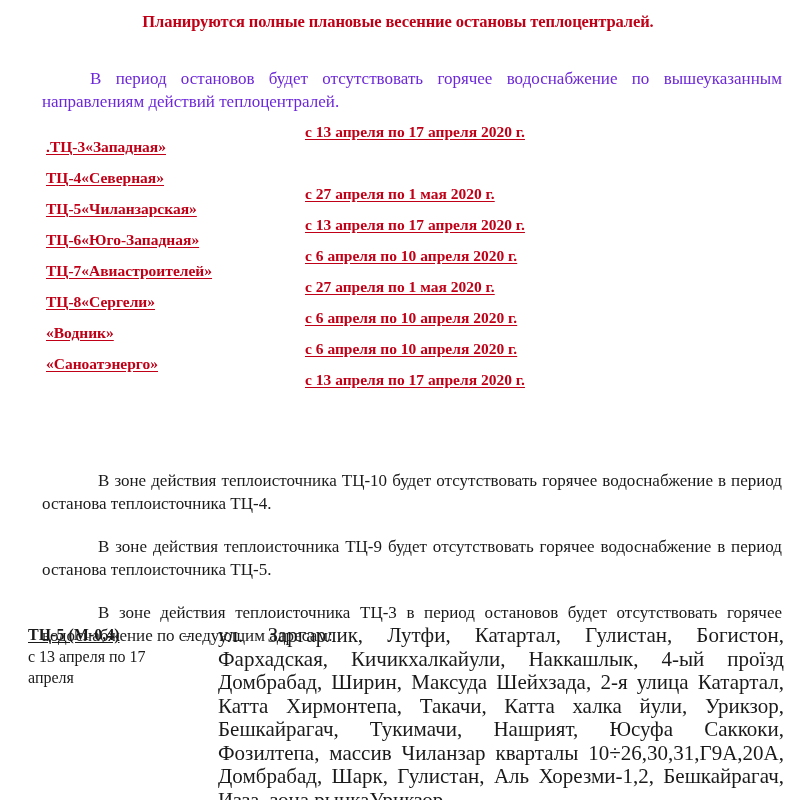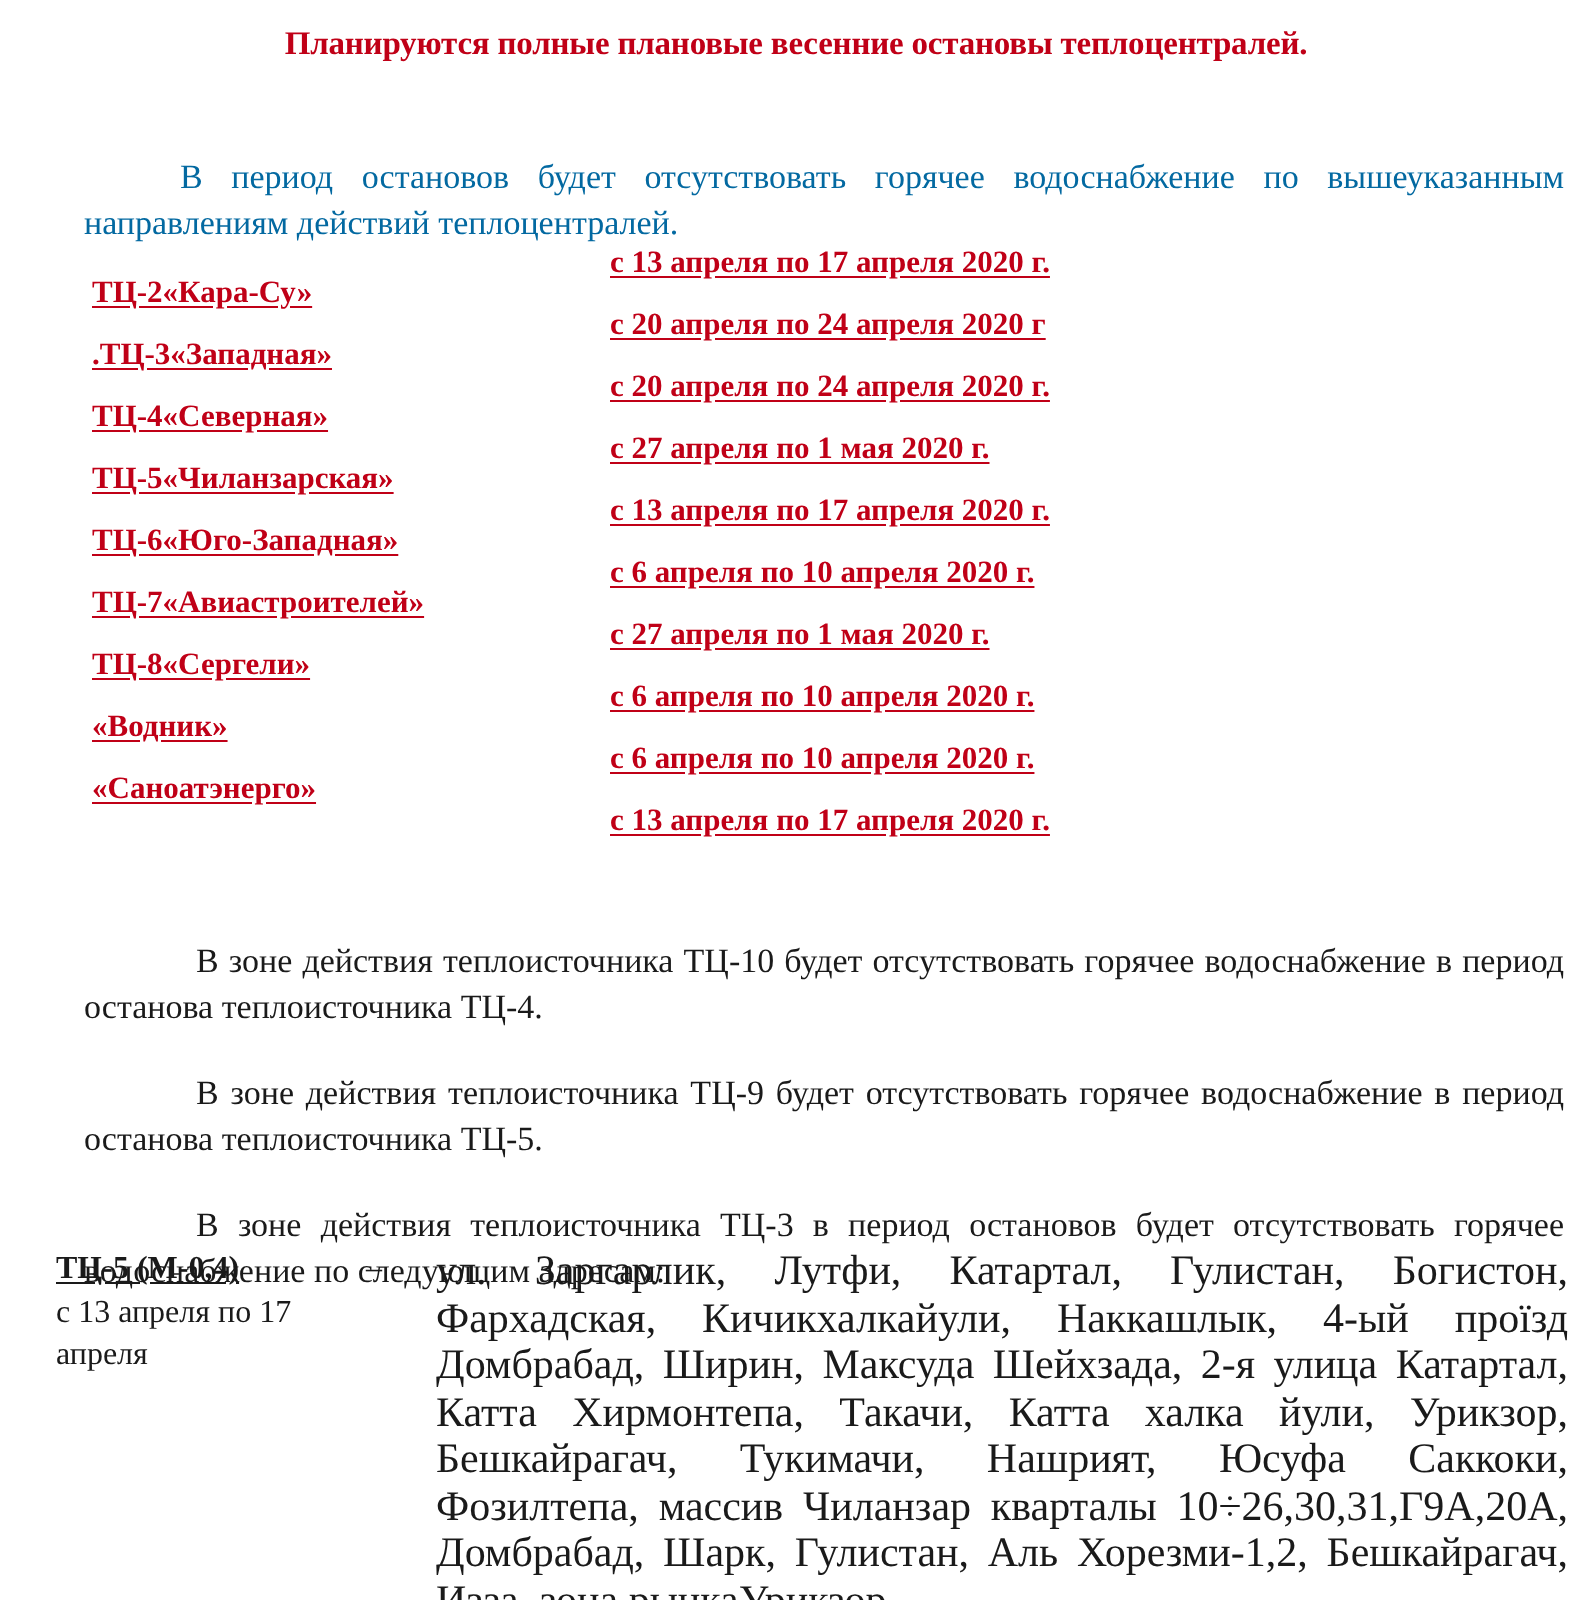--- a/index.html
+++ b/index.html
@@ -33,27 +33,27 @@
     font-weight: bold;
     font-size: 16.5px;
     color: #C00017;
     letter-spacing: -0.1px;
   }
 
   
   .intro {
     position: absolute;
     left: 42px;
-    top: 60px;
+    top: 50px;
     width: 740px;
     font-size: 17px;
     line-height: 23px;
     text-align: justify;
     text-indent: 48px;
-    color: #0369a1;
+    color: #6d28d9;
   }
 
   
   .schedule {
     position: absolute;
     left: 46px;
     top: 107px;
     width: 700px;
   }
   .sched-row {
@@ -149,28 +149,23 @@
   <div class="doc-title">Планируются полные плановые весенние остановы теплоцентралей.</div>
 
   <p class="intro">В период остановов будет отсутствовать горячее водоснабжение по вышеуказанным направлениям действий теплоцентралей.</p>
 
   <div class="schedule">
 
     <div class="sched-row">
       <span class="sched-date">с 13 апреля по 17 апреля 2020 г.</span>
     </div>
 
-    <div class="sched-row">
-      <span class="sched-name">ТЦ-2«Кара-Су»</span>
-      <span class="sched-date">с 20 апреля по 24 апреля 2020 г</span>
-    </div>
 
     <div class="sched-row">
       <span class="sched-name">.ТЦ-3«Западная»</span>
-      <span class="sched-date">с 20 апреля по 24 апреля 2020 г.</span>
     </div>
 
     <div class="sched-row">
       <span class="sched-name">ТЦ-4«Северная»</span>
       <span class="sched-date">с 27 апреля по 1 мая 2020 г.</span>
     </div>
 
     <div class="sched-row">
       <span class="sched-name">ТЦ-5«Чиланзарская»</span>
       <span class="sched-date">с 13 апреля по 17 апреля 2020 г.</span>

